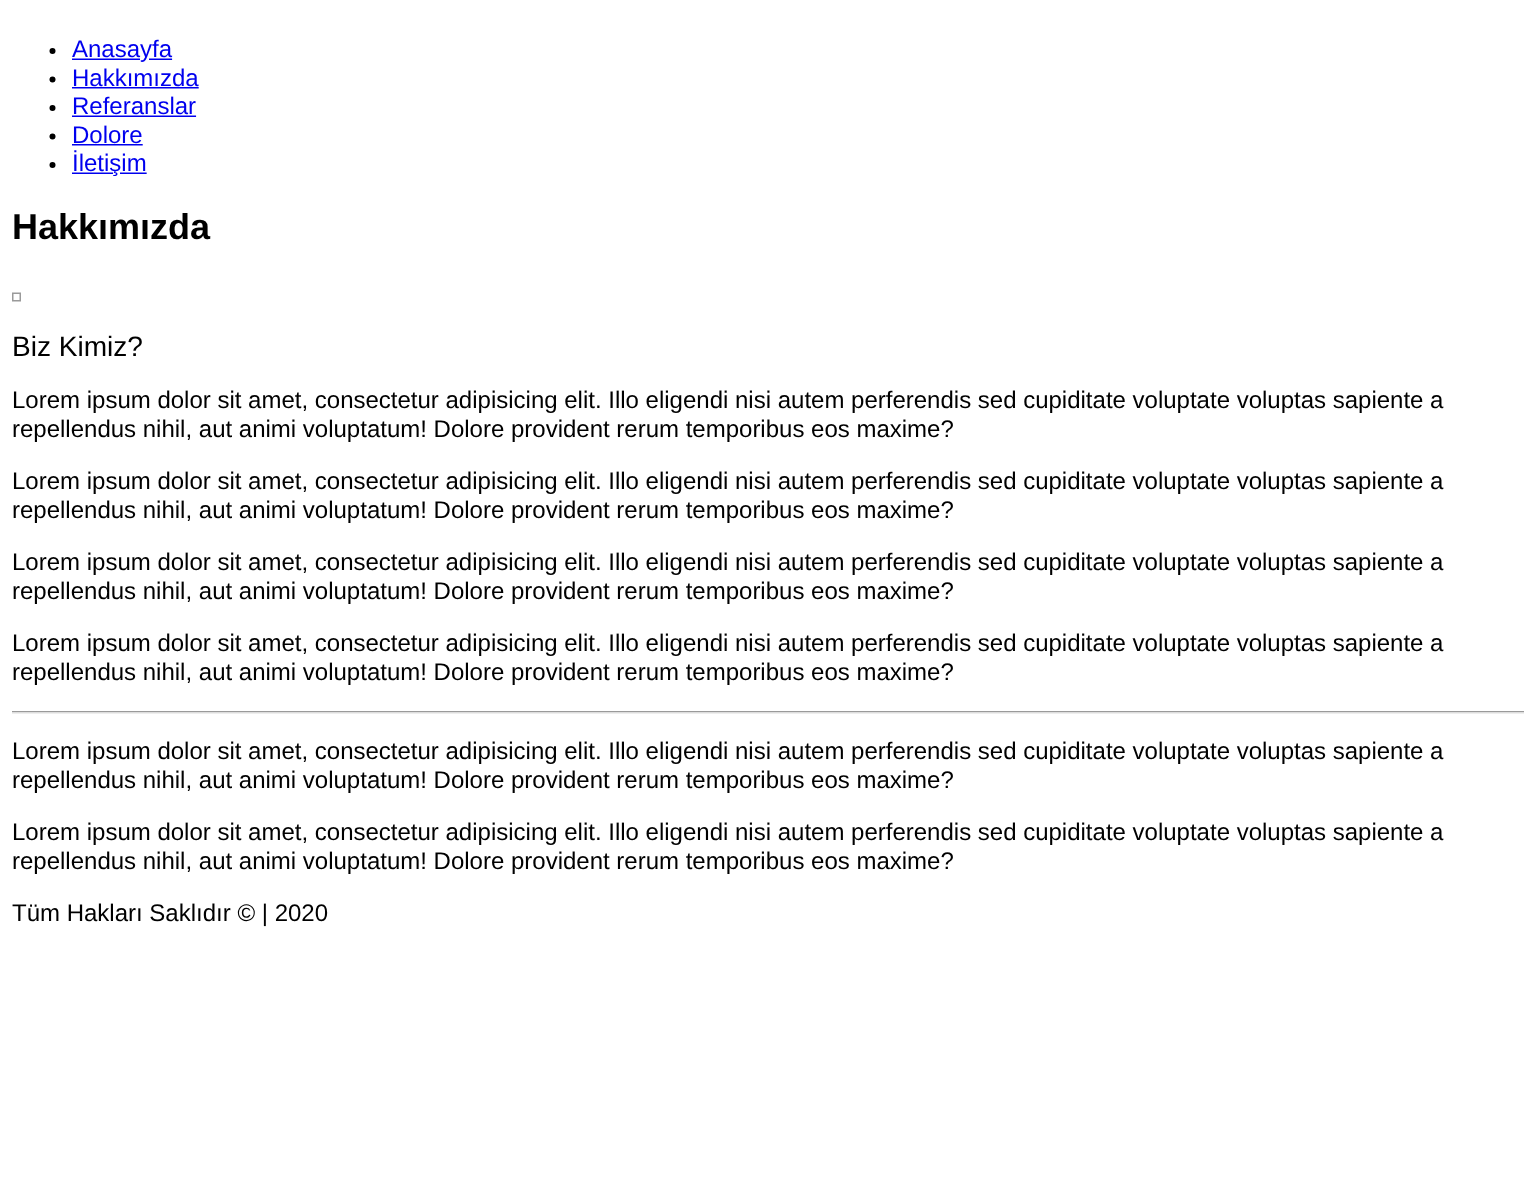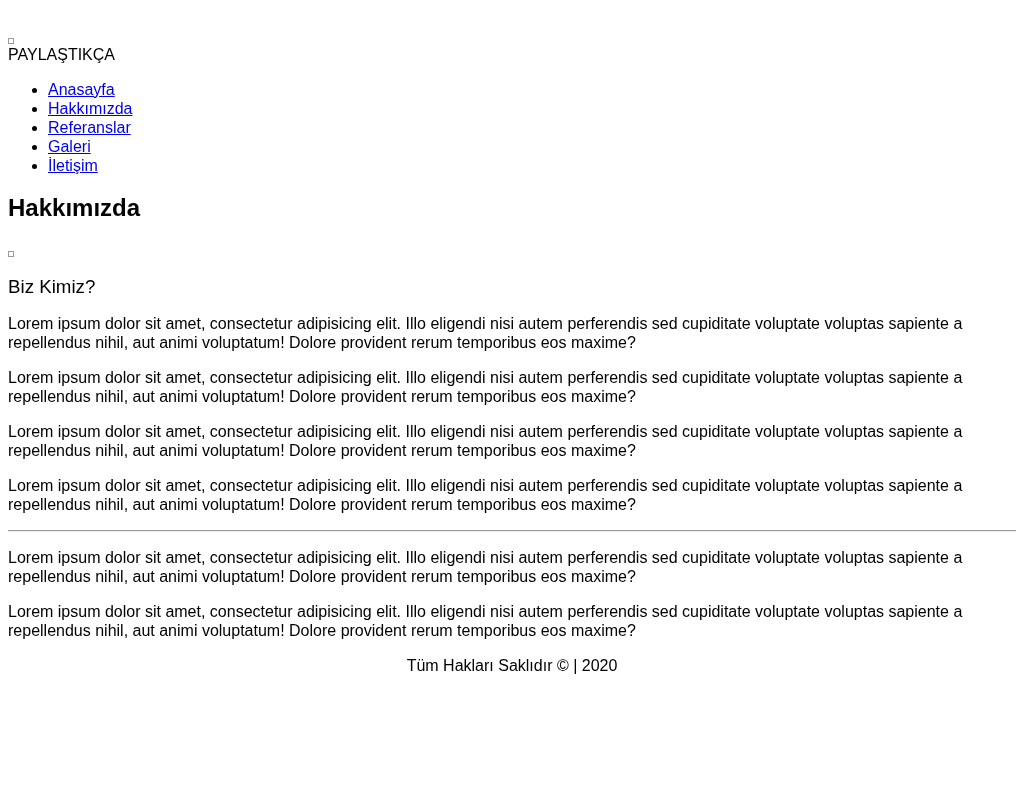--- a/index.html
+++ b/index.html
@@ -32,39 +32,33 @@
   h3 { font-size: 18.72px; line-height: 22px; font-weight: normal; margin: 18px 0 0 0; }
   p { margin: 16px 0 0 0; line-height: 19px; }
   hr {
     margin: 16px 0 0 0;
     border: none;
     border-top: 1px solid #9a9a9a;
     border-bottom: 1px solid #eeeeee;
     height: 0;
   }
   .after-hr { margin-top: 16px; }
-  footer { margin-top: 16px; height: 19px; text-align: center; }
+  footer { margin-top: 16px; height: 19px; }
 </style>
 </head>
 <body>
 
 <div>
-  <div class="logo-wrap">
-    <div class="logo-img-row">
-      <span class="broken-img"></span>
-    </div>
-    <div class="logo-text">PAYLAŞTIKÇA</div>
-  </div>
 </div>
 
 <ul class="nav">
   <li><a href="#">Anasayfa</a></li>
   <li><a href="#">Hakkımızda</a></li>
   <li><a href="#">Referanslar</a></li>
-  <li><a href="#">Galeri</a></li>
+  <li><a href="#">Dolore</a></li>
   <li><a href="#">İletişim</a></li>
 </ul>
 
 <main>
   <h2>Hakkımızda</h2>
   <div class="section-img-row">
     <span class="broken-img"></span>
   </div>
 
   <section>

